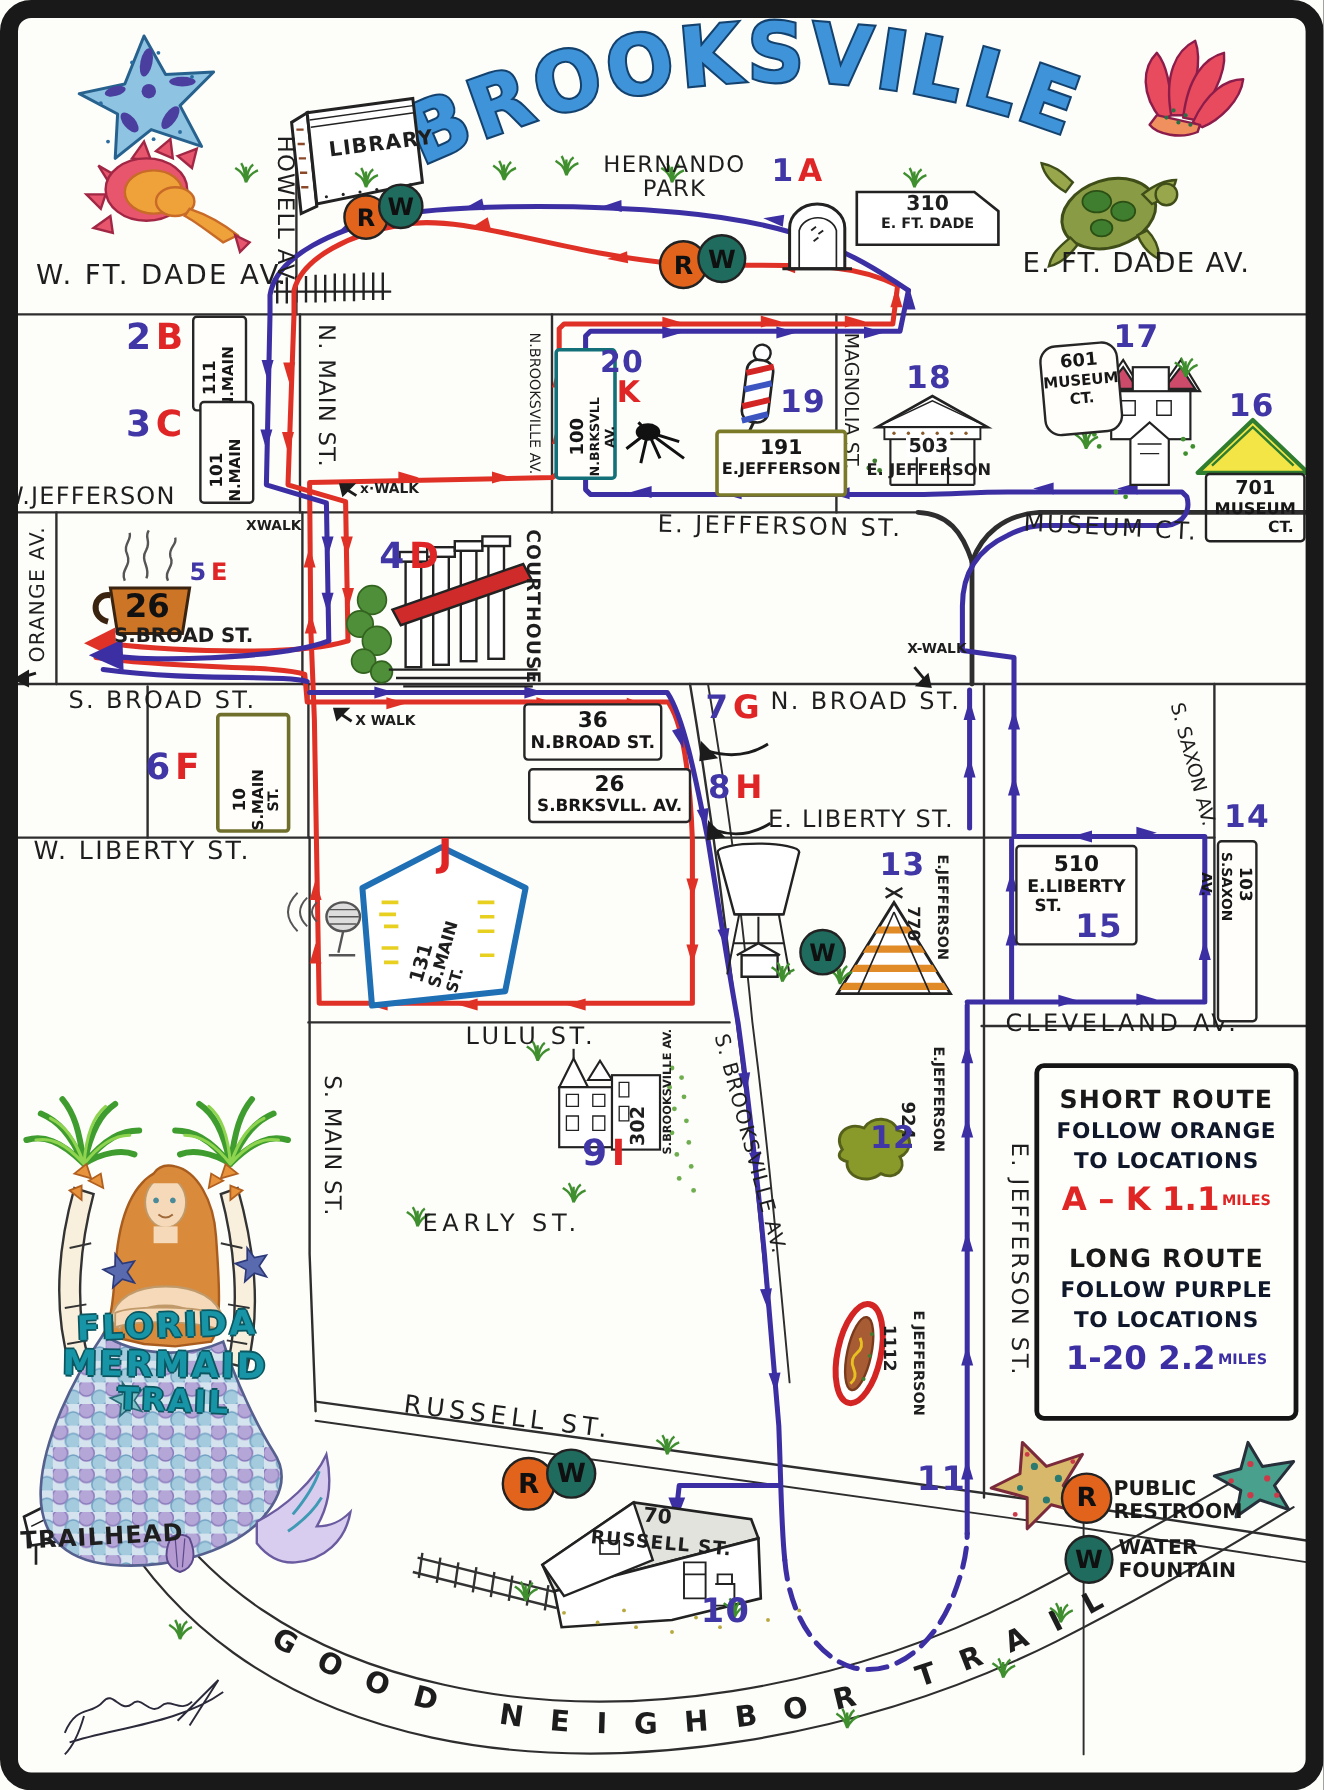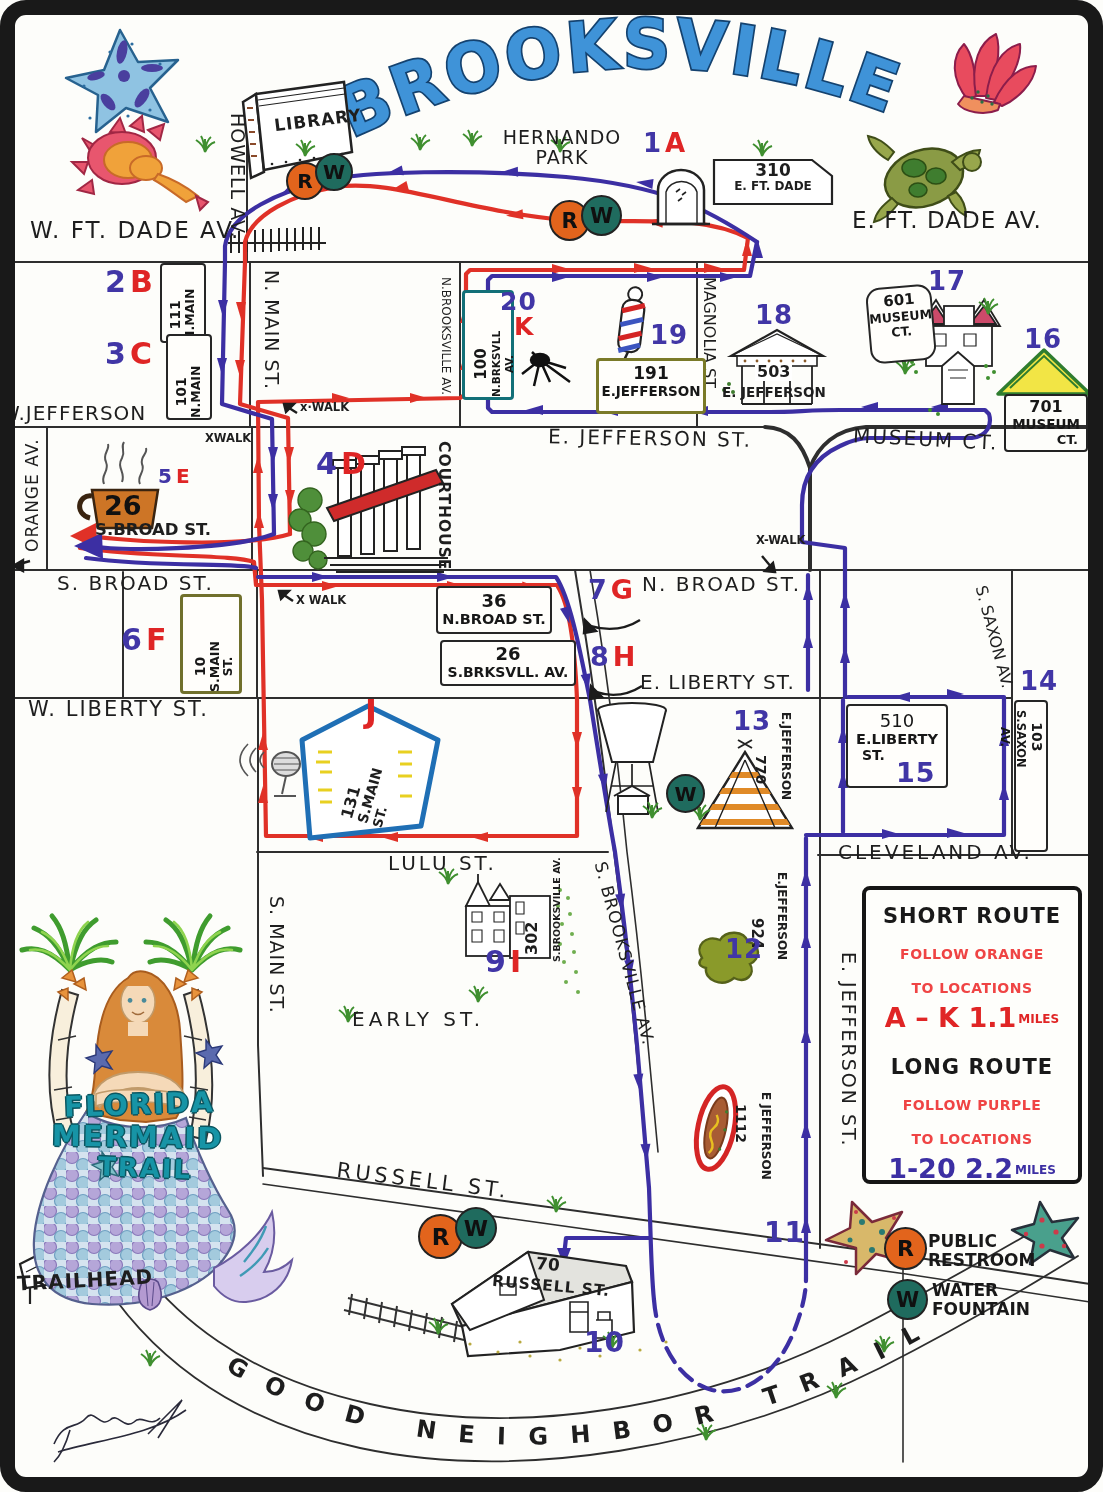--- a/index.html
+++ b/index.html
@@ -9,21 +9,21 @@
   .lbl{position:absolute;font-family:"DejaVu Sans",sans-serif;color:#1e1e1e;white-space:nowrap;line-height:1.04;z-index:3;}
   .r90{transform:rotate(90deg);transform-origin:left top;}
   .rm90{transform:rotate(-90deg);transform-origin:left top;}
   .plq{position:absolute;background:#fffefb;border:2.2px solid #262626;border-radius:4px;box-sizing:border-box;text-align:center;color:#171717;z-index:3;font-family:"DejaVu Sans",sans-serif;}
   .stop{position:absolute;font-weight:bold;z-index:4;letter-spacing:1px;font-family:"DejaVu Sans",sans-serif;}
   .stop .n{color:#4136a6;}
   .stop .l{color:#df2525;margin-left:3px;}
   .rw{position:absolute;border-radius:50%;display:flex;align-items:center;justify-content:center;font-weight:bold;color:#101010;border:2px solid #222;z-index:5;font-family:"DejaVu Sans",sans-serif;}
   .legend{position:absolute;left:862px;top:886px;width:220px;height:298px;border:4px solid #151515;border-radius:8px;background:#fefefb;z-index:6;text-align:center;padding-top:14px;box-sizing:border-box;}
   .lg-h{font-size:21px;font-weight:bold;letter-spacing:1px;color:#191919;}
-  .lg-s{font-size:14px;font-weight:bold;color:#ef4444;margin-top:18px;letter-spacing:0.5px;}
+  .lg-s{font-size:18px;font-weight:bold;color:#0f172a;margin-top:4px;letter-spacing:0.5px;}
   .lg-red{color:#e02525;font-size:27px;font-weight:bold;margin-top:6px;}
   .lg-pur{color:#3c2fa3;font-size:27px;font-weight:bold;margin-top:6px;}
   .mi{font-size:12px;vertical-align:4px;margin-left:2px;}
   .badge{position:absolute;font-weight:bold;color:#1794a6;z-index:4;
          text-shadow:-1.5px 0 #0c5660,1.5px 0 #0c5660,0 -1.5px #0c5660,0 1.5px #0c5660;}
   .keytxt{position:absolute;font-size:17px;font-weight:bold;color:#191919;line-height:1.12;z-index:5;}
 </style>
 </head>
 <body>
 
@@ -696,21 +696,21 @@
 <div class="lbl" style="left:338px;top:816px;font-size:16px;font-weight:bold;transform:rotate(-74deg);transform-origin:left top;line-height:1.12;z-index:4;">
   <div>131</div>
   <div style="font-size:14px;">S.MAIN</div>
   <div style="font-size:13px;">ST.</div>
 </div>
 
 <div class="lbl rm90" style="left:524px;top:955px;font-size:16px;font-weight:bold;">302</div>
 <div class="lbl rm90" style="left:552px;top:962px;font-size:9.5px;font-weight:bold;">S.BROOKSVILLE AV.</div>
 
 <div class="plq" style="left:846px;top:704px;width:102px;height:84px;padding-top:4px;">
-  <div style="font-size:18px;font-weight:normal;">510</div>
+  <div style="font-size:18px;font-weight:bold;">510</div>
   <div style="font-size:14.5px;font-weight:bold;">E.LIBERTY</div>
   <div style="font-size:14px;font-weight:bold;text-align:left;padding-left:14px;">ST.</div>
 </div>
 
 <div class="plq" style="left:1014px;top:700px;width:34px;height:152px;">
   <div class="r90" style="position:absolute;left:28px;top:4px;font-size:14px;font-weight:bold;line-height:1.1;">
     <span>103</span>
     <span style="font-size:11.5px;margin-left:4px;">S.SAXON AV.</span>
   </div>
 </div>

